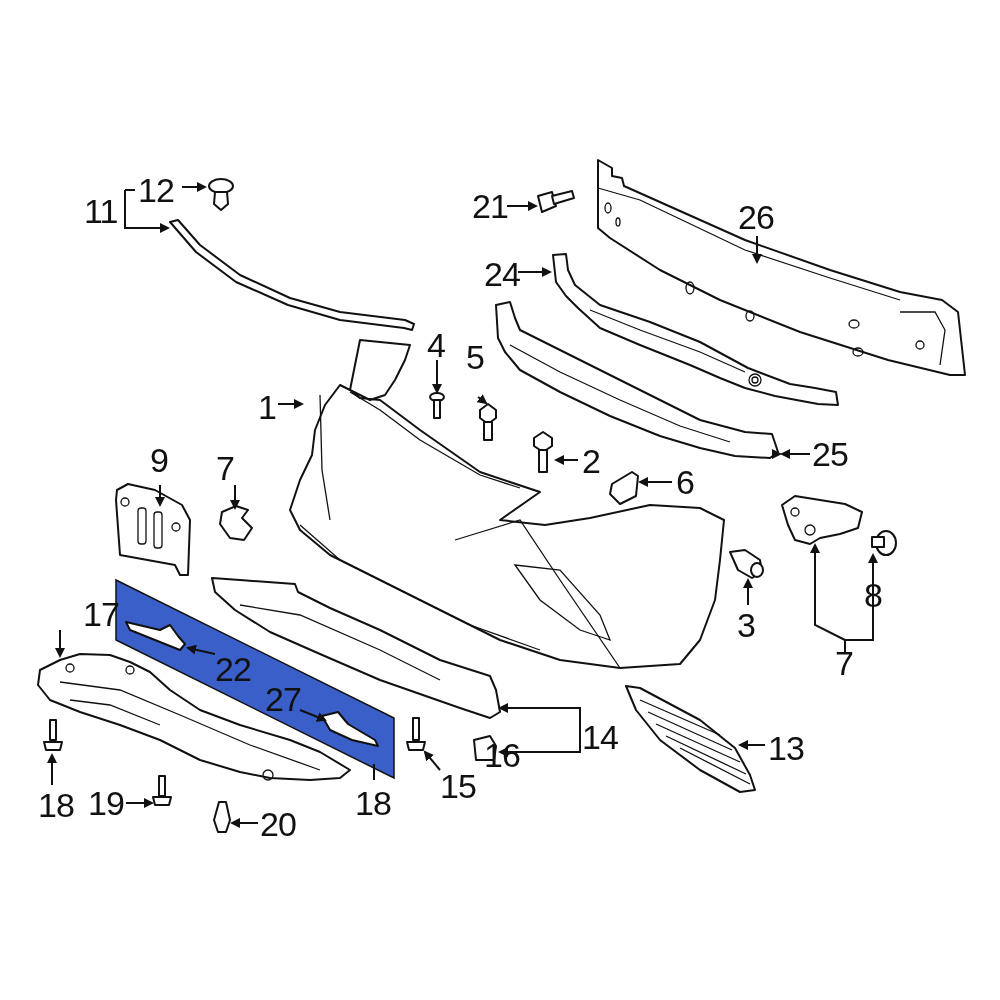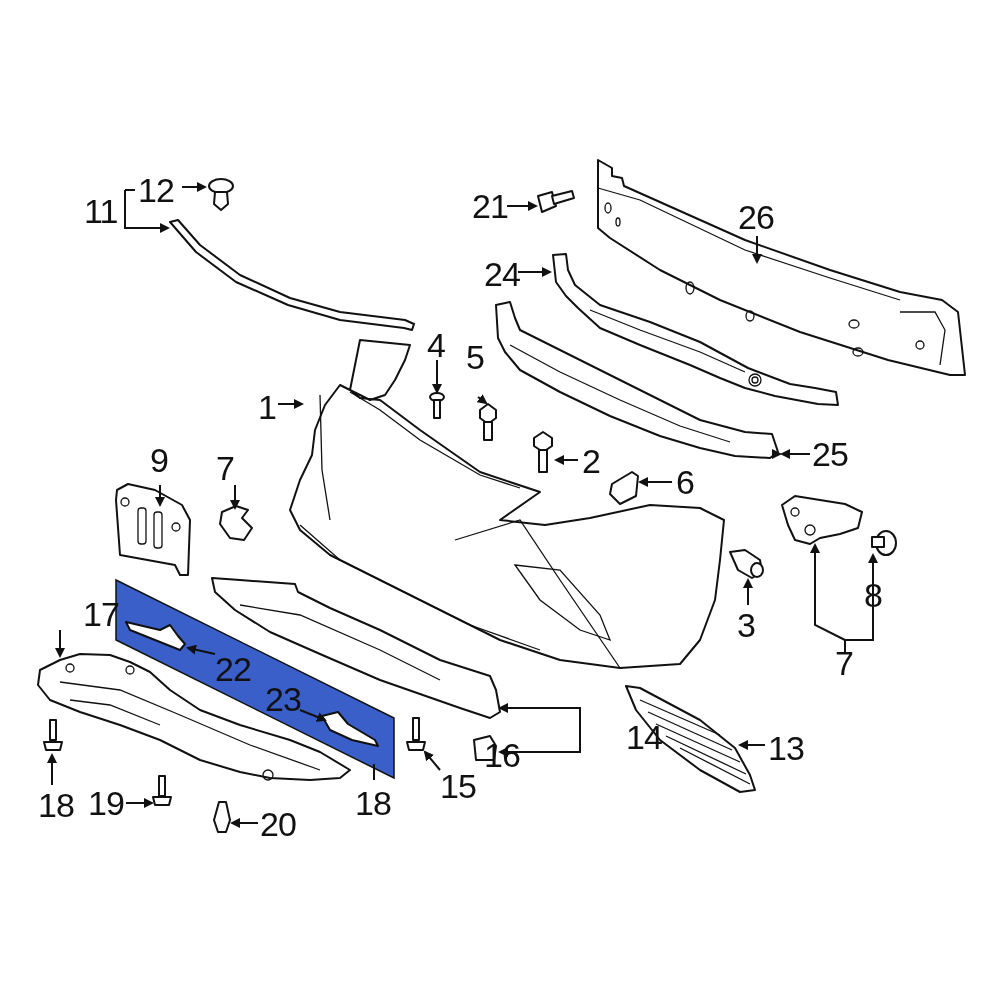--- a/index.html
+++ b/index.html
@@ -206,26 +206,26 @@
 <div class="callout" style="left:427px;top:328px;">4</div>
 <div class="callout" style="left:466px;top:340px;">5</div>
 <div class="callout" style="left:676px;top:465px;">6</div>
 <div class="callout" style="left:835px;top:646px;">7</div>
 <div class="callout" style="left:864px;top:578px;">8</div>
 <div class="callout" style="left:150px;top:443px;">9</div>
 <div class="callout" style="left:216px;top:451px;">7</div>
 <div class="callout" style="left:84px;top:194px;">11</div>
 <div class="callout" style="left:138px;top:173px;text-align:center;">12</div>
 <div class="callout" style="left:768px;top:731px;">13</div>
-<div class="callout" style="left:582px;top:720px;padding-left:44px;">14</div>
+<div class="callout" style="left:582px;top:720px;">14</div>
 <div class="callout" style="left:440px;top:769px;">15</div>
 <div class="callout" style="left:484px;top:738px;">16</div>
 <div class="callout" style="left:40px;top:597px;margin-left:43px;">17</div>
 <div class="callout" style="left:38px;top:788px;">18</div>
 <div class="callout" style="left:88px;top:786px;">19</div>
 <div class="callout" style="left:260px;top:807px;">20</div>
 <div class="callout" style="left:355px;top:786px;">18</div>
 <div class="callout" style="left:215px;top:652px;">22</div>
-<div class="callout" style="left:265px;top:682px;">23</div>
+<div class="callout" style="left:265px;top:682px;">27</div>
 <div class="callout" style="left:484px;top:257px;">24</div>
 <div class="callout" style="left:812px;top:437px;">25</div>
 <div class="callout" style="left:738px;top:200px;">26</div>
 <div class="callout" style="left:472px;top:189px;">21</div>
 
 </body></html>

